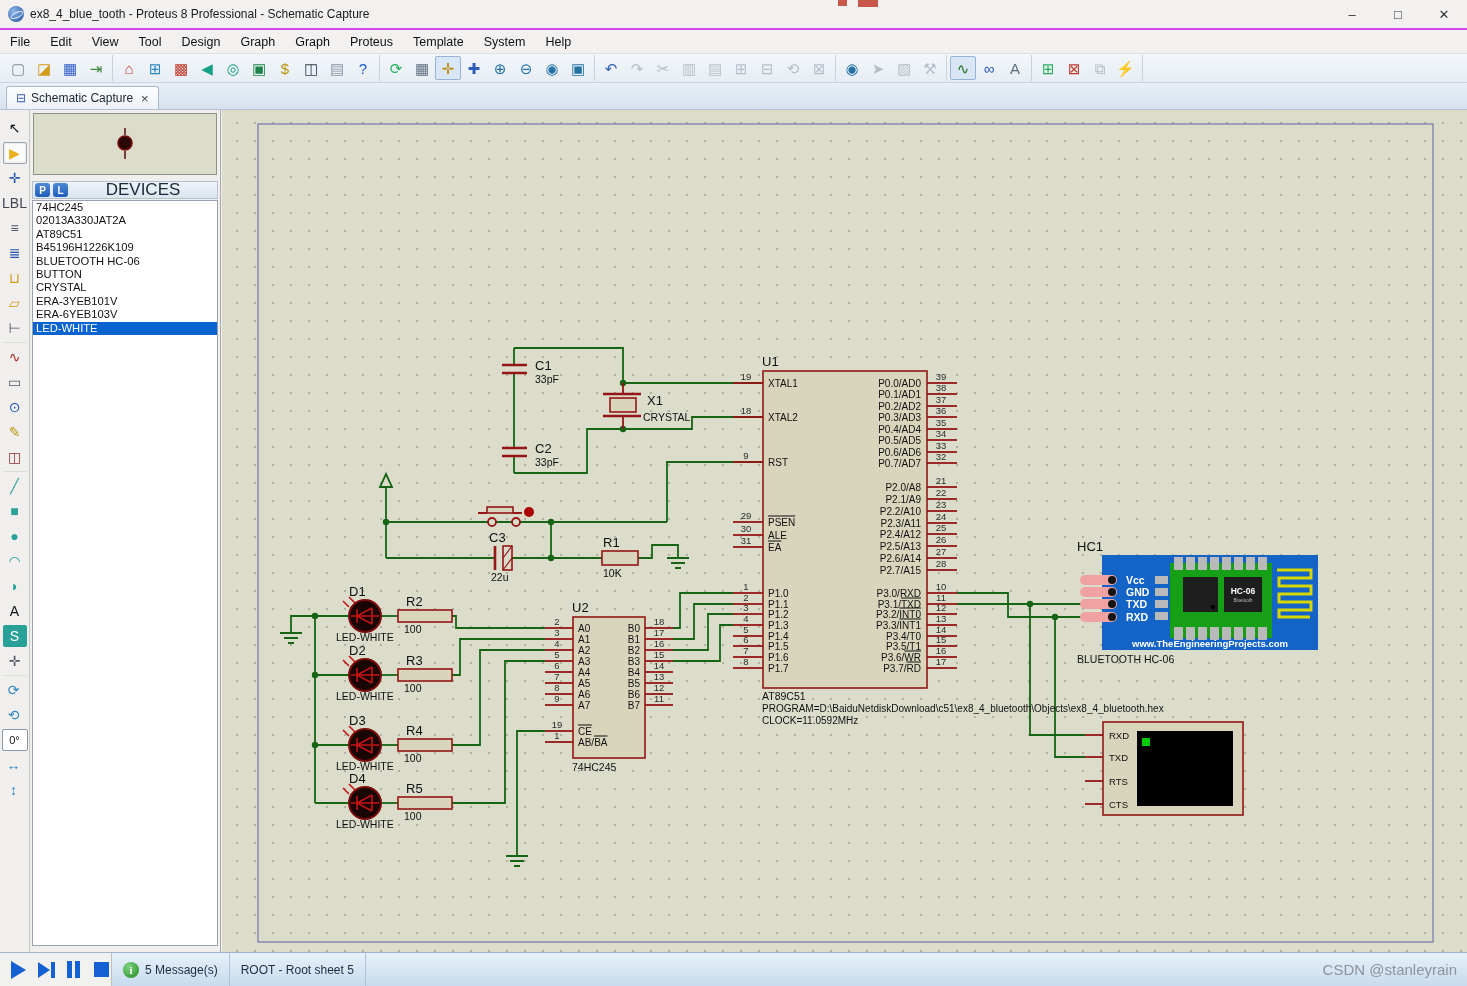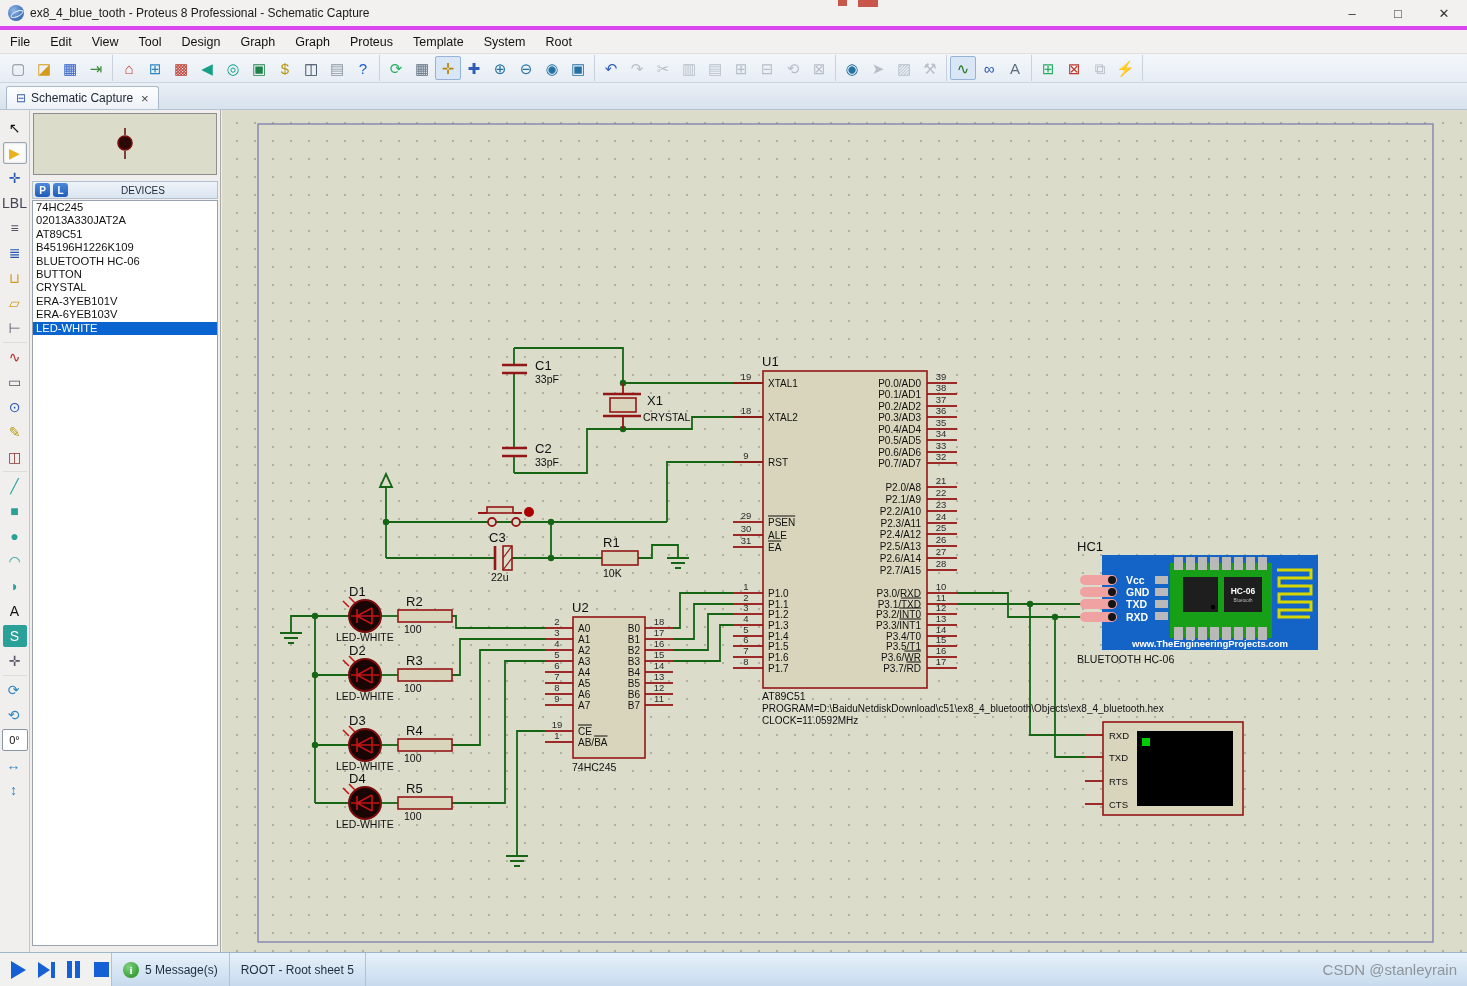--- a/index.html
+++ b/index.html
@@ -1,20 +1,20 @@
 <!DOCTYPE html>
 <html><head>
 <meta charset="utf-8">
 <style>
   html,body{margin:0;padding:0;width:1467px;height:986px;overflow:hidden;
     font-family:"Liberation Sans",sans-serif;background:#f0efee;position:relative}
   *{box-sizing:border-box}
   
   .titlebar{height:30px;background:#f2f1f0;display:flex;align-items:center;
-    font-size:12px;color:#1a1a1a;border-bottom:4px solid #d946ef;position:relative}
+    font-size:12px;color:#1a1a1a;border-bottom:2px solid #d946ef;position:relative}
   .appicon{width:16px;height:16px;margin:0 6px 0 8px;border-radius:50%;
     background:radial-gradient(circle at 35% 35%,#8fb7e8,#1c4f9c);position:relative}
   .appicon:after{content:"";position:absolute;left:2px;top:6px;width:12px;height:4px;
     border:1px solid #dce9f8;border-radius:50%;transform:rotate(-25deg)}
   .winbtns{margin-left:auto;display:flex;height:100%}
   .winbtn{width:46px;height:100%;display:flex;align-items:center;justify-content:center;
     font-size:13px;color:#333}
   .artifact{position:absolute;background:#c23b2e;opacity:.85}
   
   .menubar{height:24px;background:#f2f1f0;display:flex;align-items:center;
@@ -48,21 +48,21 @@
   .mbtn.boxed{background:#fff;border-color:#8b98a6;font-size:11px;width:26px}
   
   .sidepanel{position:absolute;left:30px;top:0;width:191px;height:100%;background:#f0efee;
     border-right:1px solid #a9a9a7}
   .preview{margin:3px 3px 6px 3px;height:62px;background:#dcdccb;border:1px solid #8f8f8d;
     display:flex;align-items:center;justify-content:center}
   .devheader{display:flex;align-items:center;height:18px;margin:0 2px;background:linear-gradient(#eef3f9,#dbe5f0);
     border:1px solid #b3c0cf;padding:1px 2px}
   .plbtn{width:15px;height:14px;background:linear-gradient(#4d8ada,#1f5cb8);color:#fff;font-size:10px;
     font-weight:bold;display:flex;align-items:center;justify-content:center;border-radius:3px;margin-right:3px}
-  .devtitle{flex:1;text-align:center;font-size:10px;color:#1c2836}
+  .devtitle{flex:1;text-align:center;font-size:17px;color:#1c2836}
   .devlist{margin:1px 2px;background:#fff;border:1px solid #98a3af;height:calc(100% - 96px);
     font-size:11.2px;color:#111;overflow:hidden}
   .devitem{height:13.4px;line-height:13.4px;padding-left:3px;white-space:nowrap}
   .devitem.selected{background:#0a64cf;color:#fff}
   
   .canvas{position:absolute;left:222px;top:0;width:1245px;height:100%;
     background-color:#dcdccb;
     background-image:radial-gradient(#b0b0a0 1px,transparent 1.3px);
     background-size:18px 18px;background-position:6px 4px}
   .canvas svg{position:absolute;left:0;top:0}
@@ -135,21 +135,21 @@
 <span class="menuitem"><span>File</span></span>
     <span class="menuitem"><span>Edit</span></span>
     <span class="menuitem"><span>View</span></span>
     <span class="menuitem"><span>Tool</span></span>
     <span class="menuitem"><span>Design</span></span>
     <span class="menuitem"><span>Graph</span></span>
     <span class="menuitem"><span>Graph</span></span>
     <span class="menuitem"><span>Proteus</span></span>
     <span class="menuitem"><span>Template</span></span>
     <span class="menuitem"><span>System</span></span>
-    <span class="menuitem"><span>Root</span></span>
+    <span class="menuitem"><span>Help</span></span>
   </div>
 
 <div class="toolbar">
   <div class="tgroup">
 
   <span class="tbtn" style="color: rgb(138, 143, 152);">
         <span>▢</span>
       </span>
       <span class="tbtn" style="color: rgb(212, 154, 26);">
         <span>◪</span>

